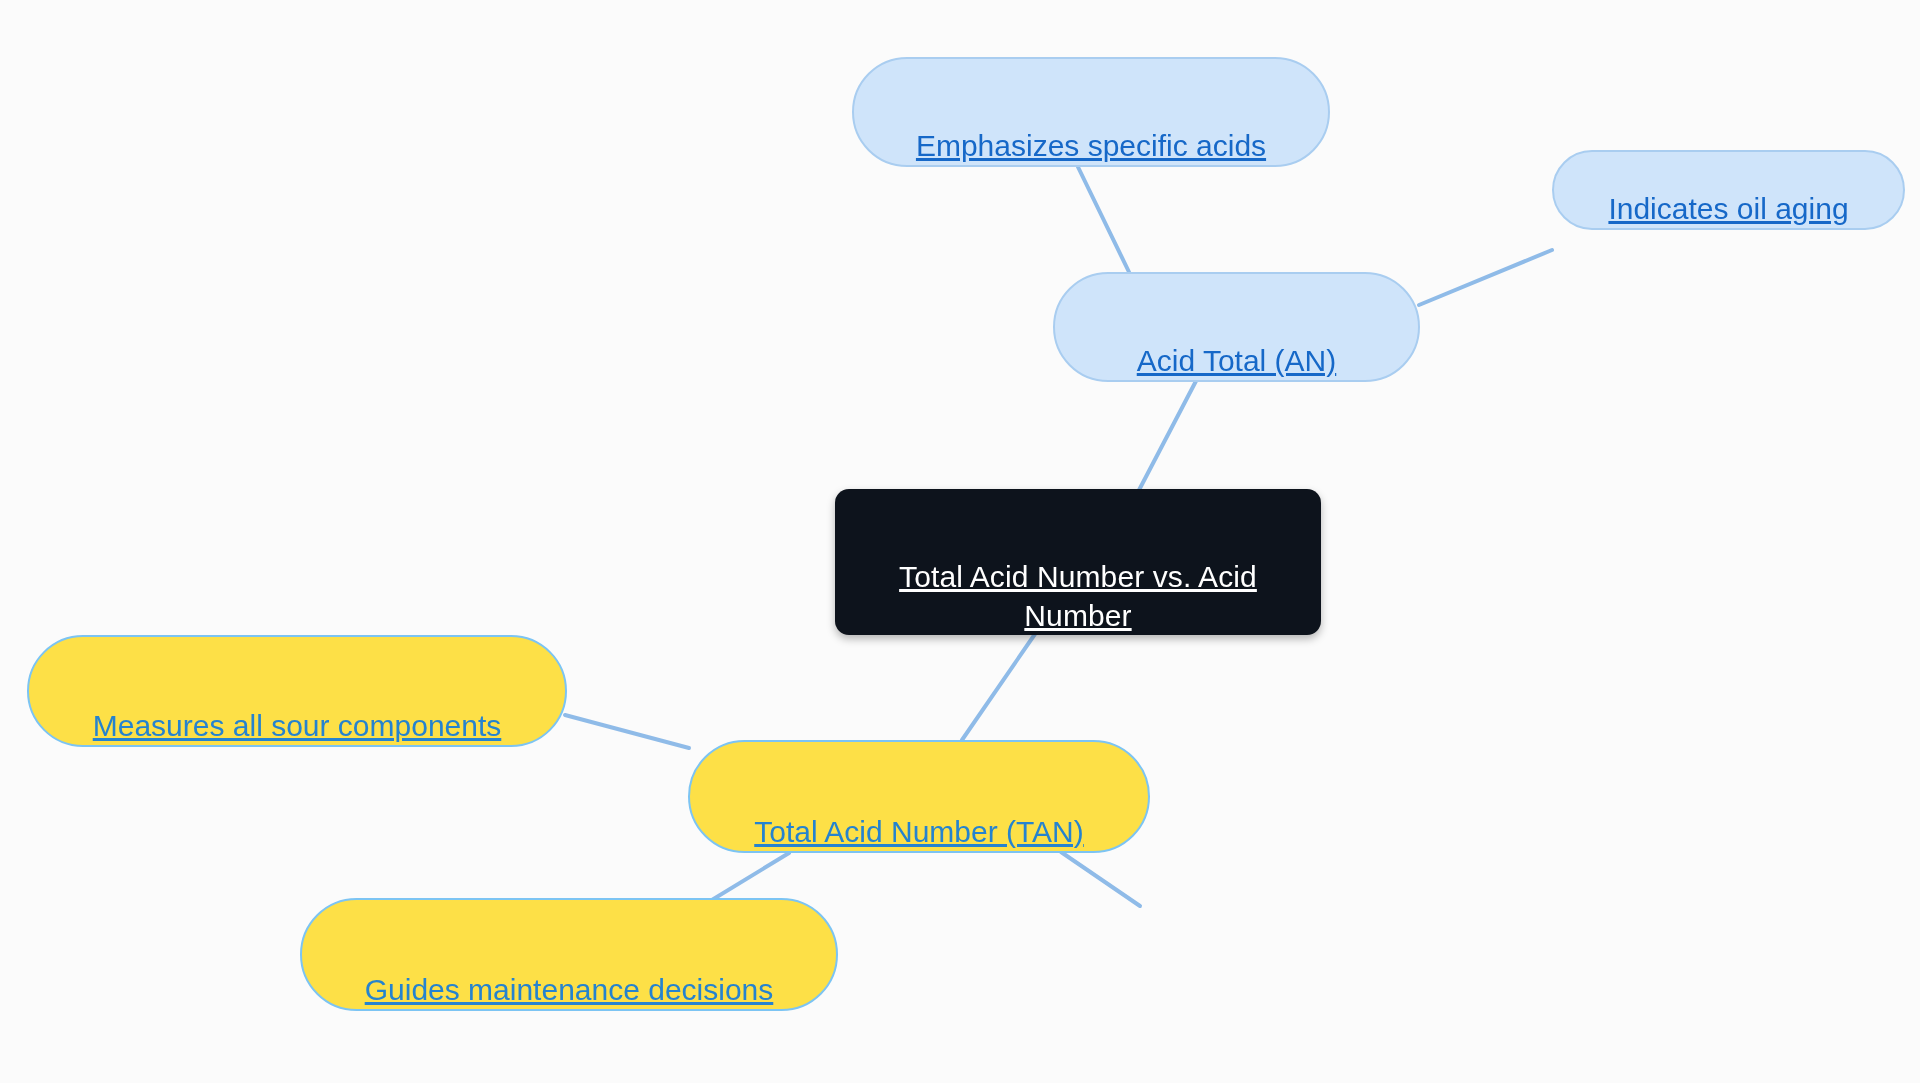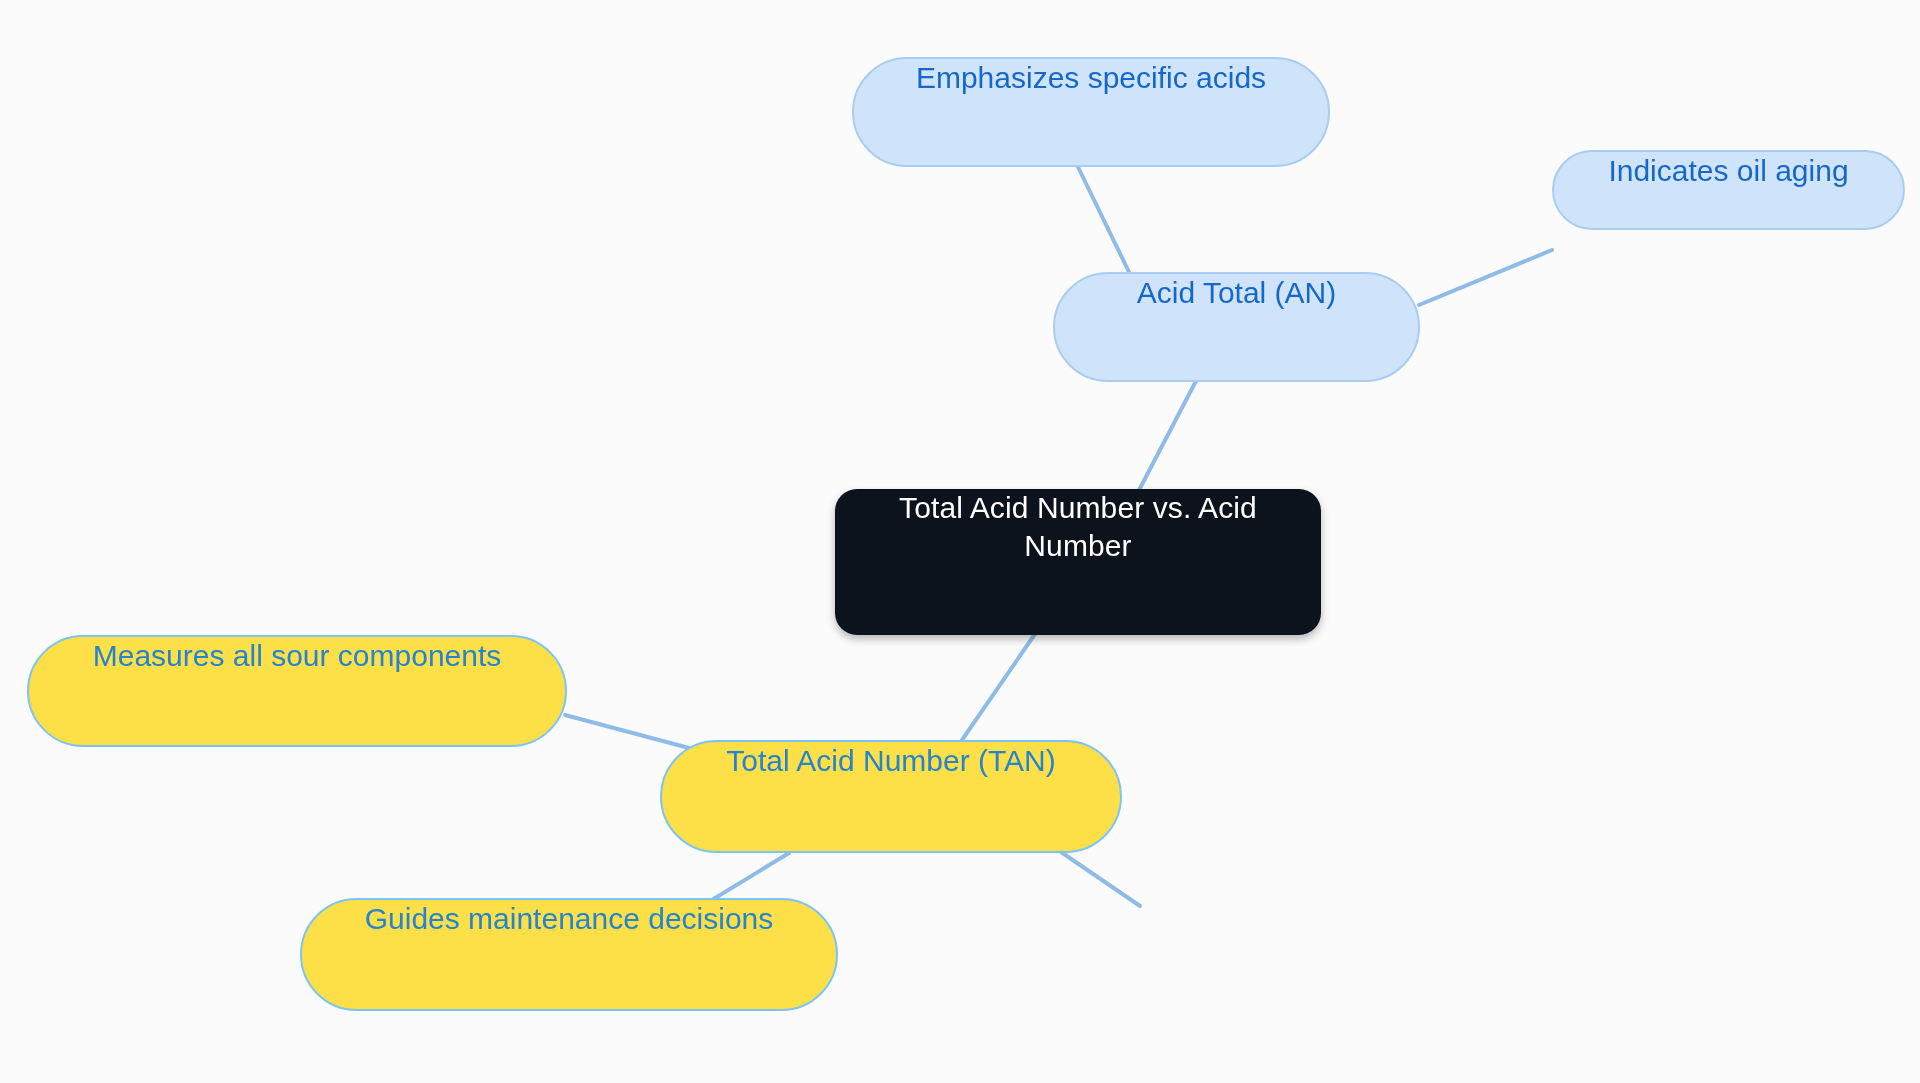--- a/index.html
+++ b/index.html
@@ -27,32 +27,33 @@
     left: 0;
     top: 0;
     width: 1920px;
     height: 1083px;
     pointer-events: none;
   }
   .node {
     position: absolute;
     box-sizing: border-box;
     display: flex;
-    align-items: flex-start;
+    align-items: flex-end;
     justify-content: center;
     text-align: center;
     border-radius: 60px;
     padding: 0 22px;
     line-height: 1.28;
     white-space: pre-line;
+    text-decoration: underline;
   }
   .node-root {
     background: #0d131c;
     color: #ffffff;
-    border-radius: 22px;
+    border-radius: 14px;
     border: none;
     font-size: 30px;
     box-shadow: 0 4px 9px rgba(0,0,0,0.28);
     letter-spacing: 0.1px;
   }
   .node-an {
     background: #cfe4fa;
     border: 2px solid #a9cdf0;
     color: #1668c8;
     font-size: 30px;
@@ -95,21 +96,21 @@
 
   <div class="node node-root" style="left:835px; top:489px; width:486px; height:146px;">
     <span>Total Acid Number vs. Acid
 Number</span>
   </div>
 
   <div class="node node-tan" style="left:27px; top:635px; width:540px; height:112px;">
     <span>Measures all sour components</span>
   </div>
 
-  <div class="node node-tan" style="left:660px; top:740px; width:462px; height:113px;">
+  <div class="node node-tan" style="left:688px; top:740px; width:462px; height:113px;">
     <span>Total Acid Number (TAN)</span>
   </div>
 
   <div class="node node-tan" style="left:300px; top:898px; width:538px; height:113px;">
     <span>Guides maintenance decisions</span>
   </div>
 
 
 </div>
 

